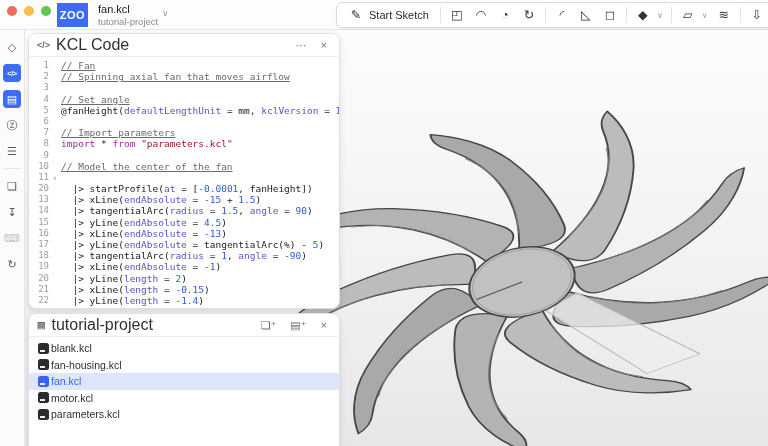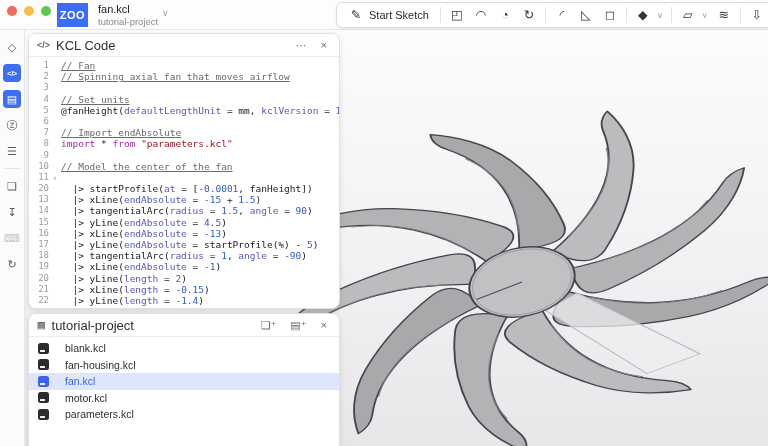--- a/index.html
+++ b/index.html
@@ -36,34 +36,34 @@
   .sb-div { width:17px; height:1px; background:#e5e5e7; }
   .canvas { position:absolute; top:30px; left:25px; width:743px; height:416px;
     background:linear-gradient(180deg,#fcfcfd 0%,#f2f2f4 55%,#e7e7ea 100%); z-index:1; }
   .panel { position:absolute; background:#fff; border:1px solid #e0e0e3; border-radius:8px;
     box-shadow:0 2px 6px rgba(0,0,0,.10); z-index:10; overflow:hidden; }
   .code-panel { left:28px; top:33px; width:312px; height:276px; }
   .proj-panel { left:28px; top:313px; width:312px; height:140px; }
   .panel-head { height:23px; display:flex; align-items:center; padding:0 8px; gap:6px;
     border-bottom:1px solid #ededf0; background:#fff; }
   .panel-head .ph-icon { font-size:9px; color:#6d6d72; font-weight:bold; }
-  .panel-head .ph-title { font-size:13px; color:#303034; flex:1; }
+  .panel-head .ph-title { font-size:16px; color:#303034; flex:1; }
   .panel-head .ph-act { font-size:11px; color:#6d6d72; padding:0 4px; cursor:pointer; }
   .editor { position:relative; height:253px; overflow:hidden;
     font-family:"DejaVu Sans Mono", monospace; font-size:9.5px; padding-top:3px; }
   .code-line { display:flex; height:11.2px; line-height:11.2px; white-space:pre; }
   .ln { width:24px; text-align:right; padding-right:4px; color:#9b9ba0; flex:none;
     font-size:9px; }
   .fold { width:8px; color:#a8a8ac; font-size:6px; flex:none; }
   .nofold { width:8px; flex:none; }
   .tok-com { color:#6b6b6b;text-decoration:underline; } .tok-kw { color:#a626a4; } .tok-str { color:#a31621; }
   .tok-prop { color:#5457c2; } .tok-num { color:#2d5bd1; }
   .tok-def, .tok-op { color:#202124; }
   .filelist { padding-top:3px; }
-  .file-row { display:flex; align-items:center; gap:16px; height:16.5px; padding:0 9px;
+  .file-row { display:flex; align-items:center; gap:2px; height:16.5px; padding:0 9px;
     font-size:10.5px; color:#2e2e32; cursor:pointer; }
   .file-row.sel { background:#dde6fb; color:#3b63f3; }
   .kcl-ico { width:11px; height:11px; border-radius:2.5px; background:#2c2c30; flex:none;
     position:relative; }
   .kcl-ico::after { content:""; position:absolute; left:2px; bottom:2px; width:5px; height:2px;
     background:#f3f3f3; border-radius:.5px; }
   .file-row.sel .kcl-ico { background:#3b63f3; }
 </style>
 </head>
 <body>
@@ -208,34 +208,34 @@
   <div class="panel-head">
     <span class="ph-icon">&lt;/&gt;</span>
     <span class="ph-title">KCL Code</span>
     <span class="ph-act">⋯</span>
     <span class="ph-act">×</span>
   </div>
   <div class="editor" id="editor">
       <div class="code-line"><span class="ln">1</span><span class="nofold"></span><span class="tok-com">// Fan</span></div>
       <div class="code-line"><span class="ln">2</span><span class="nofold"></span><span class="tok-com">// Spinning axial fan that moves airflow</span></div>
       <div class="code-line"><span class="ln">3</span><span class="nofold"></span></div>
-      <div class="code-line"><span class="ln">4</span><span class="nofold"></span><span class="tok-com">// Set units</span></div>
+      <div class="code-line"><span class="ln">4</span><span class="nofold"></span><span class="tok-com">// Set angle</span></div>
       <div class="code-line"><span class="ln">5</span><span class="nofold"></span><span class="tok-def">@fanHeight(</span><span class="tok-prop">defaultLengthUnit</span><span class="tok-op"> = </span><span class="tok-def">mm</span><span class="tok-op">, </span><span class="tok-prop">kclVersion</span><span class="tok-op"> = </span><span class="tok-num">1.0</span></div>
       <div class="code-line"><span class="ln">6</span><span class="nofold"></span></div>
-      <div class="code-line"><span class="ln">7</span><span class="nofold"></span><span class="tok-com">// Import endAbsolute</span></div>
+      <div class="code-line"><span class="ln">7</span><span class="nofold"></span><span class="tok-com">// Import parameters</span></div>
       <div class="code-line"><span class="ln">8</span><span class="nofold"></span><span class="tok-kw">import</span><span class="tok-def"> * </span><span class="tok-kw">from</span><span class="tok-def"> </span><span class="tok-str">"parameters.kcl"</span></div>
       <div class="code-line"><span class="ln">9</span><span class="nofold"></span></div>
       <div class="code-line"><span class="ln">10</span><span class="nofold"></span><span class="tok-com">// Model the center of the fan</span></div>
       <div class="code-line"><span class="ln">11</span><span class="fold">∨</span></div>
       <div class="code-line"><span class="ln">20</span><span class="nofold"></span><span class="tok-def">  |&gt; startProfile(</span><span class="tok-prop">at</span><span class="tok-op"> = [</span><span class="tok-num">-0.0001</span><span class="tok-op">, </span><span class="tok-def">fanHeight</span><span class="tok-def">])</span></div>
       <div class="code-line"><span class="ln">13</span><span class="nofold"></span><span class="tok-def">  |&gt; xLine(</span><span class="tok-prop">endAbsolute</span><span class="tok-op"> = </span><span class="tok-num">-15</span><span class="tok-op"> + </span><span class="tok-num">1.5</span><span class="tok-def">)</span></div>
       <div class="code-line"><span class="ln">14</span><span class="nofold"></span><span class="tok-def">  |&gt; tangentialArc(</span><span class="tok-prop">radius</span><span class="tok-op"> = </span><span class="tok-num">1.5</span><span class="tok-op">, </span><span class="tok-prop">angle</span><span class="tok-op"> = </span><span class="tok-num">90</span><span class="tok-def">)</span></div>
       <div class="code-line"><span class="ln">15</span><span class="nofold"></span><span class="tok-def">  |&gt; yLine(</span><span class="tok-prop">endAbsolute</span><span class="tok-op"> = </span><span class="tok-num">4.5</span><span class="tok-def">)</span></div>
       <div class="code-line"><span class="ln">16</span><span class="nofold"></span><span class="tok-def">  |&gt; xLine(</span><span class="tok-prop">endAbsolute</span><span class="tok-op"> = </span><span class="tok-num">-13</span><span class="tok-def">)</span></div>
-      <div class="code-line"><span class="ln">17</span><span class="nofold"></span><span class="tok-def">  |&gt; yLine(</span><span class="tok-prop">endAbsolute</span><span class="tok-op"> = startProfile(%) - </span><span class="tok-num">5</span><span class="tok-def">)</span></div>
+      <div class="code-line"><span class="ln">17</span><span class="nofold"></span><span class="tok-def">  |&gt; yLine(</span><span class="tok-prop">endAbsolute</span><span class="tok-op"> = tangentialArc(%) - </span><span class="tok-num">5</span><span class="tok-def">)</span></div>
       <div class="code-line"><span class="ln">18</span><span class="nofold"></span><span class="tok-def">  |&gt; tangentialArc(</span><span class="tok-prop">radius</span><span class="tok-op"> = </span><span class="tok-num">1</span><span class="tok-op">, </span><span class="tok-prop">angle</span><span class="tok-op"> = </span><span class="tok-num">-90</span><span class="tok-def">)</span></div>
       <div class="code-line"><span class="ln">19</span><span class="nofold"></span><span class="tok-def">  |&gt; xLine(</span><span class="tok-prop">endAbsolute</span><span class="tok-op"> = </span><span class="tok-num">-1</span><span class="tok-def">)</span></div>
       <div class="code-line"><span class="ln">20</span><span class="nofold"></span><span class="tok-def">  |&gt; yLine(</span><span class="tok-prop">length</span><span class="tok-op"> = </span><span class="tok-num">2</span><span class="tok-def">)</span></div>
       <div class="code-line"><span class="ln">21</span><span class="nofold"></span><span class="tok-def">  |&gt; xLine(</span><span class="tok-prop">length</span><span class="tok-op"> = </span><span class="tok-num">-0.15</span><span class="tok-def">)</span></div>
       <div class="code-line"><span class="ln">22</span><span class="nofold"></span><span class="tok-def">  |&gt; yLine(</span><span class="tok-prop">length</span><span class="tok-op"> = </span><span class="tok-num">-1.4</span><span class="tok-def">)</span></div>
     </div>
 </div>
 
 <div class="panel proj-panel">
   <div class="panel-head">

